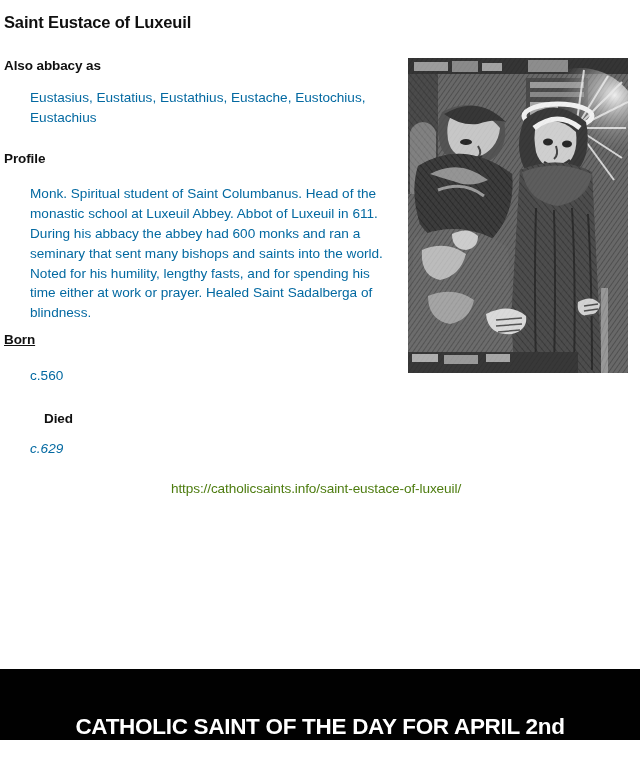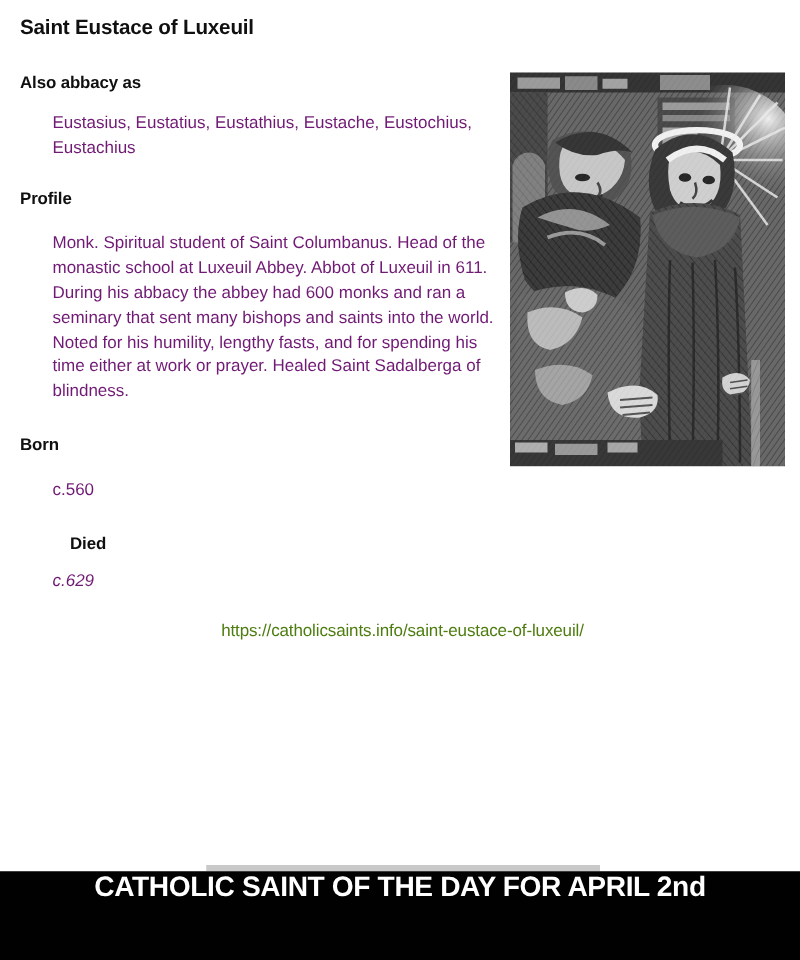--- a/index.html
+++ b/index.html
@@ -23,21 +23,21 @@
     width: 640px;
     height: 768px;
   }
 
   .content {
     position: absolute;
     left: 0;
     top: 0;
     width: 640px;
     height: 624px;
-    padding: 10px 12px 0 16px;
+    padding: 10px 12px 0 4px;
     background: #ffffff;
     border-radius: 12px;
   }
 
   .saint-title {
     font-size: 16.5px;
     font-weight: bold;
     letter-spacing: -0.15px;
     color: #101010;
     margin: 2px 0 0 0;
@@ -48,33 +48,33 @@
     font-size: 13.5px;
     font-weight: bold;
     color: #101010;
     letter-spacing: -0.1px;
     line-height: 1.3;
   }
 
   .section-body {
     font-size: 13.6px;
     font-weight: normal;
-    color: #701a75;
+    color: #0369a1;
     line-height: 1.46;
     padding-left: 26px;
   }
 
   
   .blk-alsoknown-h { margin-top: 24px; }
   .blk-alsoknown-b { margin-top: 13px; max-width: 375px; }
 
   .blk-profile-h { margin-top: 22px; }
   .blk-profile-b { margin-top: 17px; max-width: 388px; }
 
-  .blk-born-h { margin-top: 24px; }
+  .blk-born-h { margin-top: 8px; text-decoration: underline; }
   .blk-born-b { margin-top: 17px; }
 
   .blk-died-h { margin-top: 24px; margin-left: 40px; }
   .blk-died-b { margin-top: 12px; font-style: italic; }
 
   .source-link {
     display: block;
     text-align: center;
     margin-top: 22px;
     font-size: 13.6px;
@@ -103,26 +103,26 @@
     top: 692px;
     width: 315px;
     height: 5px;
     background: #c9c9c9;
   }
 
   
   .banner {
     position: absolute;
     left: 0;
-    top: 697px;
+    top: 669px;
     width: 640px;
     height: 71px;
     background: #010101;
     display: flex;
-    align-items: flex-start;
+    align-items: flex-end;
     justify-content: center;
   }
   .banner-text {
     color: #ffffff;
     font-size: 22.5px;
     font-weight: bold;
     letter-spacing: -0.3px;
     white-space: nowrap;
   }
 </style>

